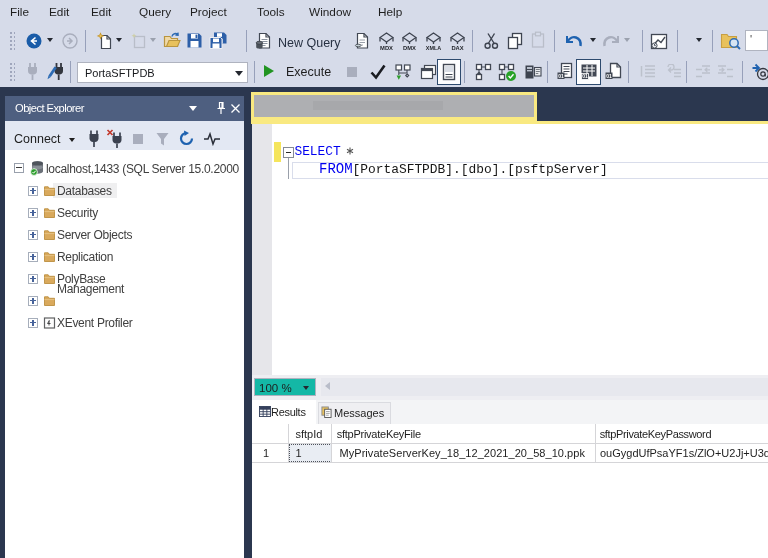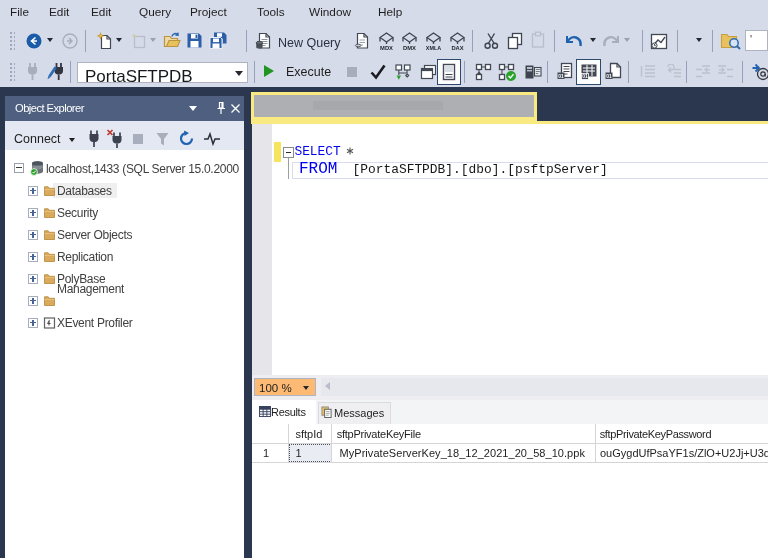--- a/index.html
+++ b/index.html
@@ -178,21 +178,21 @@
   <svg class="abs" style="left:46px;top:5px;" width="19" height="21" viewBox="0 0 19 21">
     <path d="M10.5 2 V6 M15 2 V6" stroke="#33363E" stroke-width="1.8"></path>
     <path d="M8.5 6 H17 V10 C17 12 15.5 13.5 13.5 13.5 H12 C10 13.5 8.5 12 8.5 10 Z" fill="#33363E"></path>
     <path d="M12.7 13.5 V19" stroke="#33363E" stroke-width="1.8"></path>
     <path d="M2.5 14.5 L8.5 5.5 L10.8 7 L4.8 16 Z" fill="#2D6BB4"></path>
     <path d="M1.5 18.3 L2.5 14.5 L4.8 16 Z" fill="#2D6BB4"></path>
   </svg>
   <div class="vsep" style="left:70px;top:5px;height:22px;"></div>
 
   <div class="abs" style="left:77px;top:6px;width:171px;height:21px;background:#fff;border:1px solid #AFB3BF;">
-    <span class="abs" style="left:7px;top:4px;font-size:17px;color:#16181c;">PortaSFTPDB</span>
+    <span class="abs" style="left:7px;top:4px;font-size:11px;color:#16181c;">PortaSFTPDB</span>
     <span class="ddown" style="left:157px;top:8px;border-left-width:4px;border-right-width:4px;border-top-width:5px;"></span>
   </div>
   <div class="vsep" style="left:254px;top:5px;height:22px;"></div>
 
   <div class="abs" style="left:264px;top:9px;width:0;height:0;border-top:6.5px solid transparent;border-bottom:6.5px solid transparent;border-left:10px solid #219421;"></div>
   <span class="abs" style="left:286px;top:9px;font-size:12.5px;color:#1E1E1E;">Execute</span>
 
   <div class="abs" style="left:347px;top:11px;width:10px;height:10px;background:#A9AEBD;"></div>
 
   <svg class="abs" style="left:369px;top:8px;" width="18" height="16" viewBox="0 0 18 16">
@@ -430,30 +430,30 @@
   <div class="abs" style="left:0;top:0;width:19.5px;height:252px;background:#E6E6EA;"></div>
 
   <div class="abs" style="left:22px;top:18.5px;width:7px;height:20px;background:#F5E55C;"></div>
 
   <div class="abs" style="left:39.5px;top:38.8px;width:477px;height:16.4px;border:1px solid #D9DDEB;"></div>
 
   <div class="abs mono" style="left:42.4px;top:21.3px;height:13px;line-height:13px;font-size:12.9px;color:#0000F0;">SELECT</div>
   <svg class="abs" style="left:94px;top:23.5px;" width="8" height="8" viewBox="0 0 8 8">
       <path d="M4 0.5 V7.5 M1 2.2 L7 5.8 M7 2.2 L1 5.8" stroke="#555" stroke-width="1.1"></path>
     </svg>
-  <div class="abs mono" style="left:47px;top:39.8px;height:13px;line-height:13px;font-size:16px;color:#0000F0;">FROM</div>
+  <div class="abs mono" style="left:67px;top:39.8px;height:13px;line-height:13px;font-size:14px;color:#0000F0;">FROM</div>
   <div class="abs mono" style="left:100.5px;top:39.8px;height:13px;line-height:13px;font-size:12.9px;color:#161616;">[PortaSFTPDB].[dbo].[psftpServer]</div>
 
   <div class="abs" style="left:31px;top:23.8px;width:10.5px;height:10.5px;background:#fff;border:1px solid #848A94;"></div>
   <div class="abs" style="left:33.5px;top:28.6px;width:5.5px;height:1.4px;background:#2A2A2A;"></div>
   <div class="abs" style="left:35.7px;top:34.5px;width:1px;height:20.5px;background:#9AA0AA;"></div>
 </div>
 
 <div class="abs" id="zoombar" style="left:252px;top:375px;width:516px;height:25px;background:#EEEEF2;">
-  <div class="abs" style="left:2px;top:3px;width:62px;height:18px;background:#fdba74;border:1px solid #AFB3BF;">
+  <div class="abs" style="left:2px;top:3px;width:62px;height:18px;background:#14b8a6;border:1px solid #AFB3BF;">
     <span class="abs" style="left:4px;top:2.5px;font-size:11.5px;color:#1E1E1E;">100 %</span>
     <span class="ddown" style="left:48px;top:7px;"></span>
   </div>
   <div class="abs" style="left:69px;top:3px;width:447px;height:18px;background:#E7E8EE;"></div>
   <span class="abs" style="left:73px;top:7px;width:0;height:0;border-top:4.5px solid transparent;border-bottom:4.5px solid transparent;border-right:5.5px solid #B9BDC9;"></span>
 </div>
 
 <div class="abs" id="rtabs" style="left:252px;top:400px;width:516px;height:24px;background:#F3F4F6;">
   <div class="abs" style="left:0;top:0;width:64px;height:24px;background:#fff;"></div>
   <div class="abs" style="left:66px;top:2px;width:73px;height:22px;background:#EFEFF2;border:1px solid #DADBE0;border-bottom:none;"></div>

